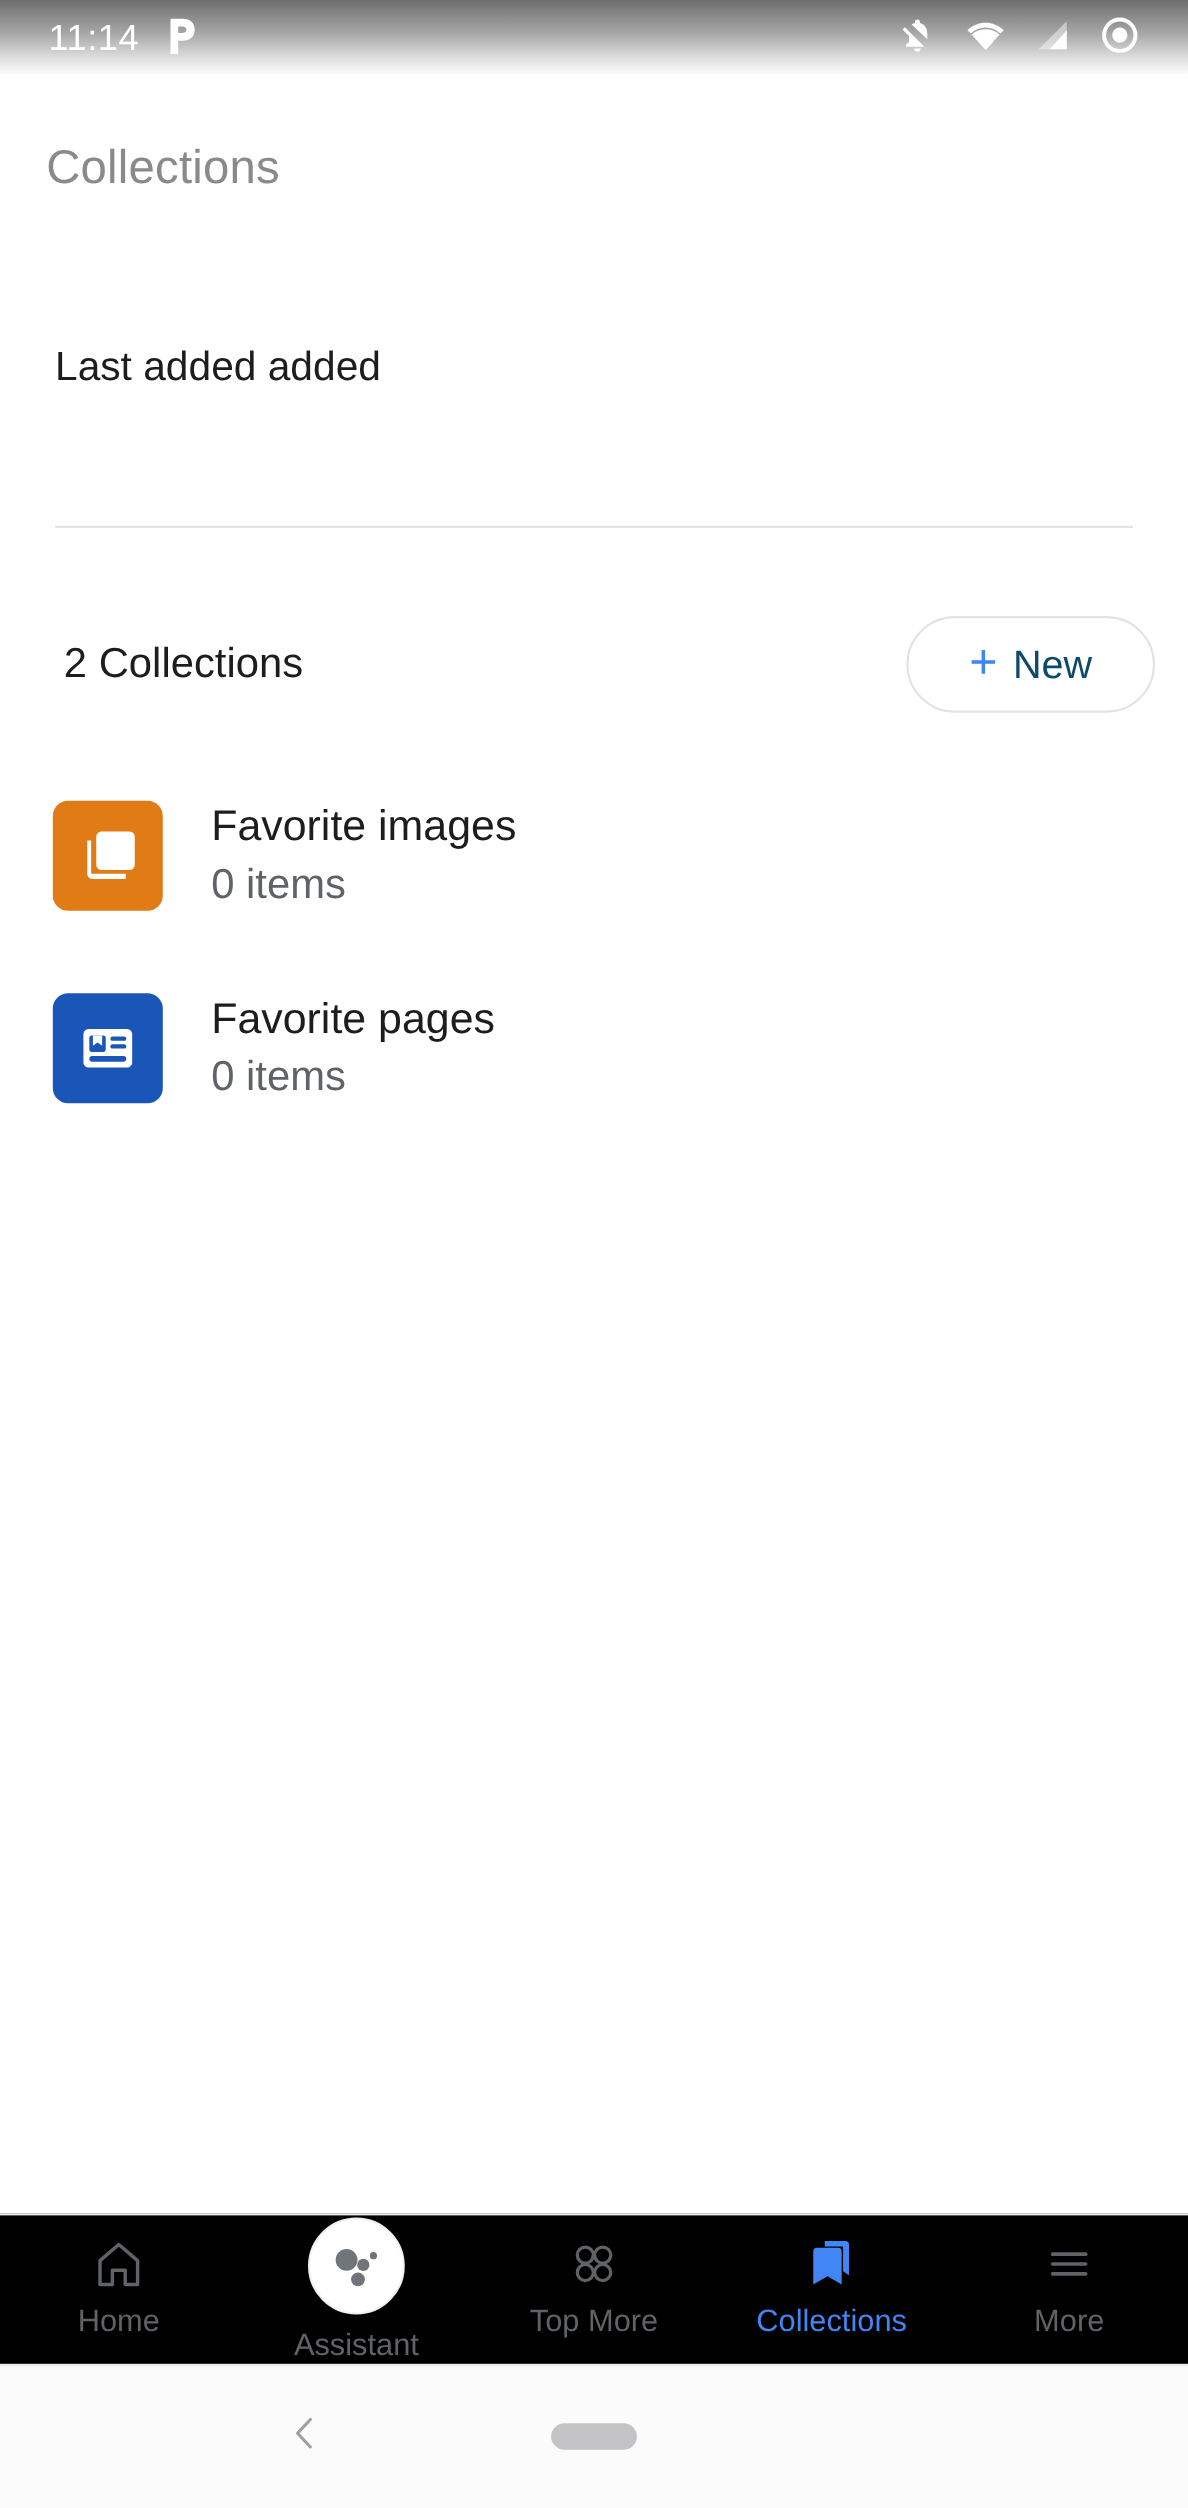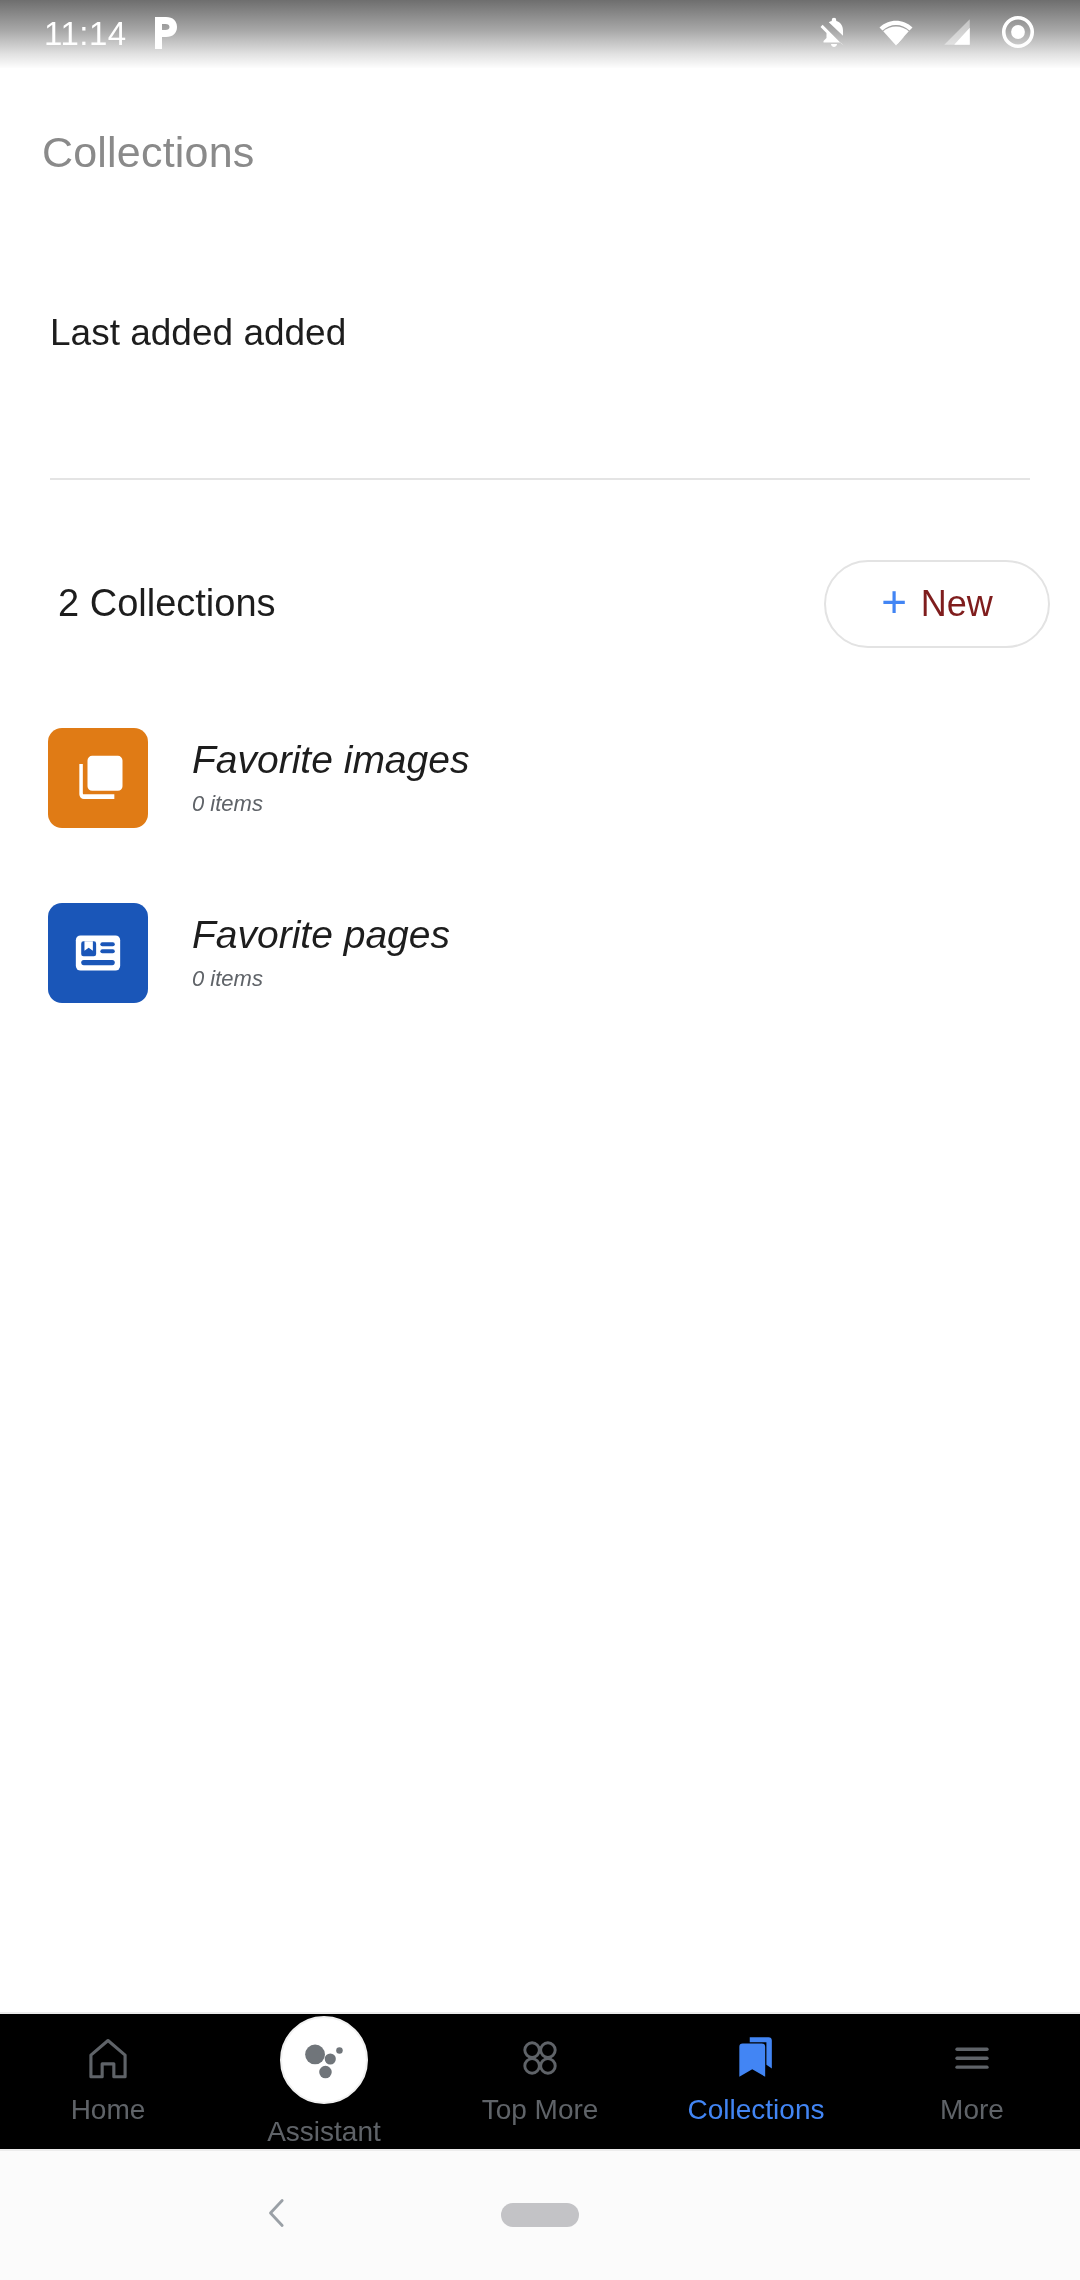--- a/index.html
+++ b/index.html
@@ -44,34 +44,34 @@
     position:absolute; left:42px; top:22px;
     font-size:38px; color:#1d1d1d; font-weight:400;
   }
   .new-btn{
     position:absolute; right:46px; top:0;
     width:226px; height:88px; border:2px solid #e3e3e3; border-radius:46px;
     background:#fff; display:flex; align-items:center; justify-content:center;
     gap:14px; cursor:pointer;
   }
   .new-plus{ color:#4285f4; font-size:44px; line-height:1; font-weight:400; margin-top:-4px; }
-  .new-label{ font-size:36px; color:#7f1d1d; font-weight:400; }
+  .new-label{ font-size:36px; color:#0c4a6e; font-weight:400; }
 
   
   .list{ position:absolute; left:0; top:690px; width:1080px; }
   .row{
     display:flex; align-items:center; height:175px; padding-left:48px; cursor:pointer;
   }
   .row-icon{
     width:100px; height:100px; border-radius:14px;
     display:flex; align-items:center; justify-content:center; flex:0 0 auto;
   }
-  .row-text{ margin-left:44px; display:flex; flex-direction:column; gap:9px;font-style:italic; }
+  .row-text{ margin-left:44px; display:flex; flex-direction:column; gap:9px; }
   .row-title{ font-size:39px; color:#1d1d1d; font-weight:500; }
-  .row-sub{ font-size:22px; color:#5f6368; font-weight:400; }
+  .row-sub{ font-size:38px; color:#5f6368; font-weight:400; }
 
   
   .bottomnav{
     position:absolute; left:0; top:2012px; width:1080px; height:150px;
     background:#000000; border-top:2px solid #ececec;
     display:flex; align-items:flex-start; z-index:20;
   }
   .nav-item{
     flex:1; display:flex; flex-direction:column; align-items:center;
     padding-top:18px; gap:10px; cursor:pointer;

